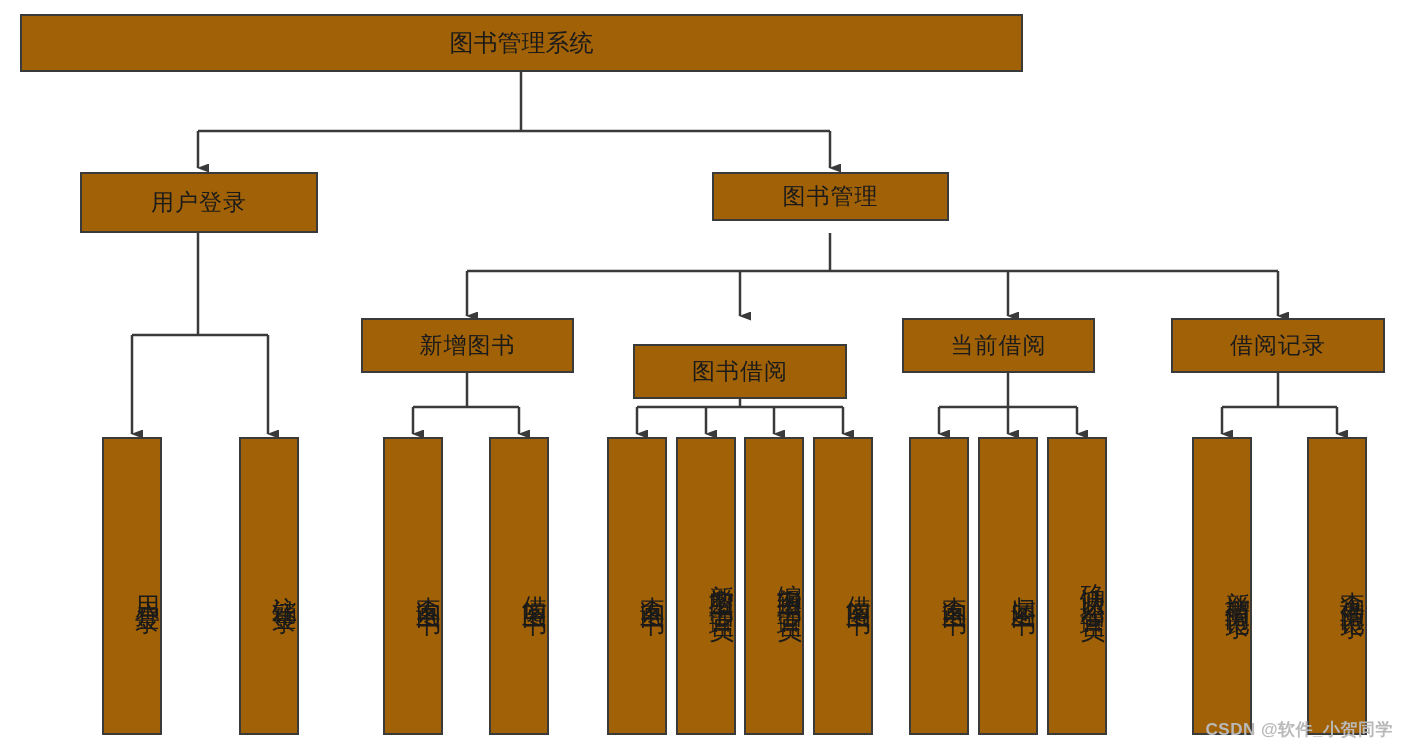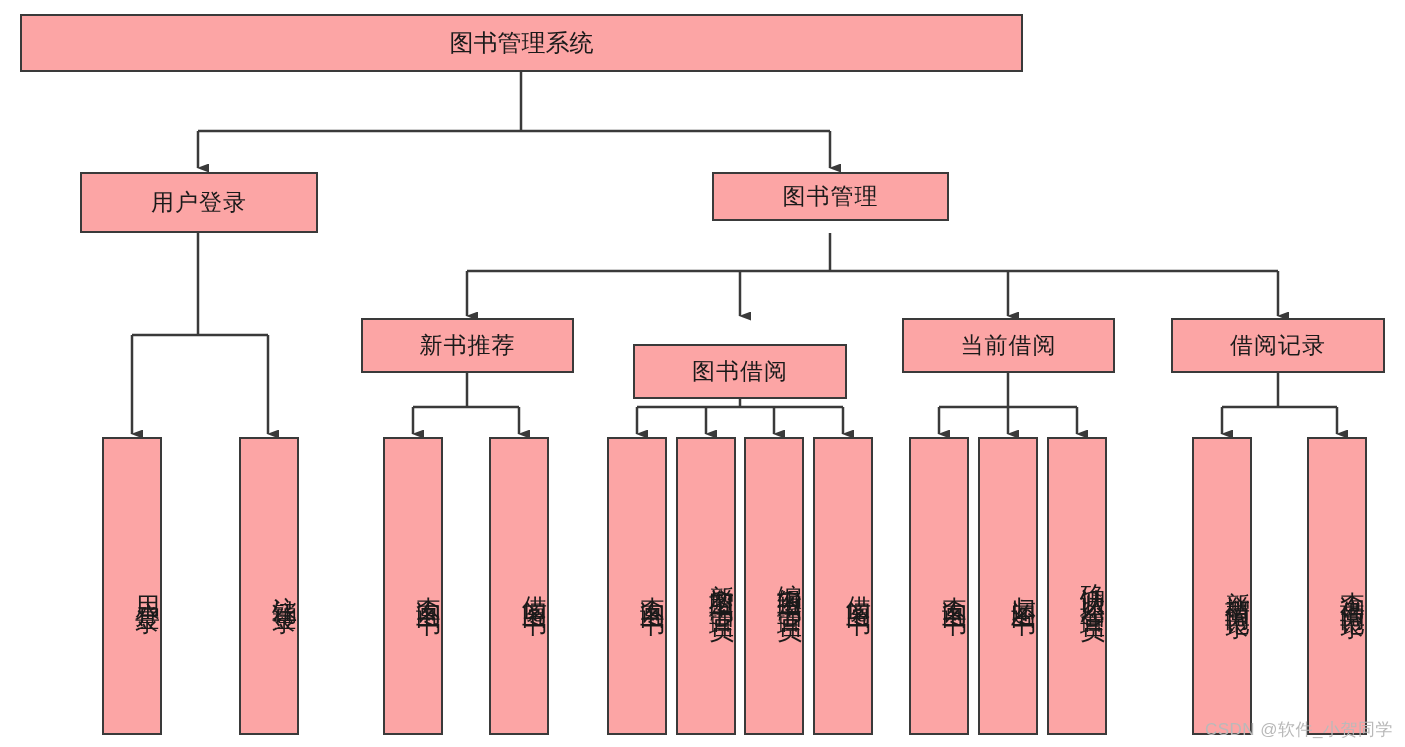--- a/index.html
+++ b/index.html
@@ -21,21 +21,21 @@
     position: absolute;
     left: 0;
     top: 0;
     width: 1405px;
     height: 747px;
   }
   .node {
     position: absolute;
     box-sizing: border-box;
     border: 2.5px solid #3a3a3a;
-    background: #fca5a5;
+    background: #a16207;
     display: flex;
     align-items: center;
     justify-content: center;
     color: #1a1a1a;
   }
   .node-h {
     font-size: 23px;
     letter-spacing: 1px;
   }
   .node-root {
@@ -58,20 +58,21 @@
   }
   #watermark {
     position: absolute;
     right: 12px;
     bottom: 6px;
     font-size: 17px;
     color: #b9b9b9;
     letter-spacing: 0.5px;
     white-space: nowrap;
     pointer-events: none;
+    font-weight: bold;
   }
 </style>
 </head>
 <body>
 
 <div id="diagram-canvas">
 
   <svg id="diagram-svg" viewBox="0 0 1405 747" xmlns="http://www.w3.org/2000/svg">
     <defs>
       <marker id="arrowhead" markerWidth="10" markerHeight="12" refX="4.5" refY="11" orient="auto" markerUnits="userSpaceOnUse">
@@ -129,26 +130,26 @@
   </div>
 
   <div class="node node-h" style="left:80px; top:172px; width:238px; height:61px;">
     <span>用户登录</span>
   </div>
   <div class="node node-h" style="left:712px; top:172px; width:237px; height:49px;">
     <span>图书管理</span>
   </div>
 
   <div class="node node-h" style="left:361px; top:318px; width:213px; height:55px;">
-    <span>新书推荐</span>
+    <span>新增图书</span>
   </div>
   <div class="node node-h" style="left:633px; top:318px; width:214px; height:55px;margin-top:26px;">
     <span>图书借阅</span>
   </div>
-  <div class="node node-h" style="left:902px; top:318px; width:213px; height:55px;">
+  <div class="node node-h" style="left:902px; top:318px; width:193px; height:55px;">
     <span>当前借阅</span>
   </div>
   <div class="node node-h" style="left:1171px; top:318px; width:214px; height:55px;align-items:center;">
     <span>借阅记录</span>
   </div>
 
   <div class="node node-v" style="left:102px; top:437px; width:60px; height:298px;">
     <span class="vlabel">用户登录</span>
   </div>
   <div class="node node-v" style="left:239px; top:437px; width:60px; height:298px;">

